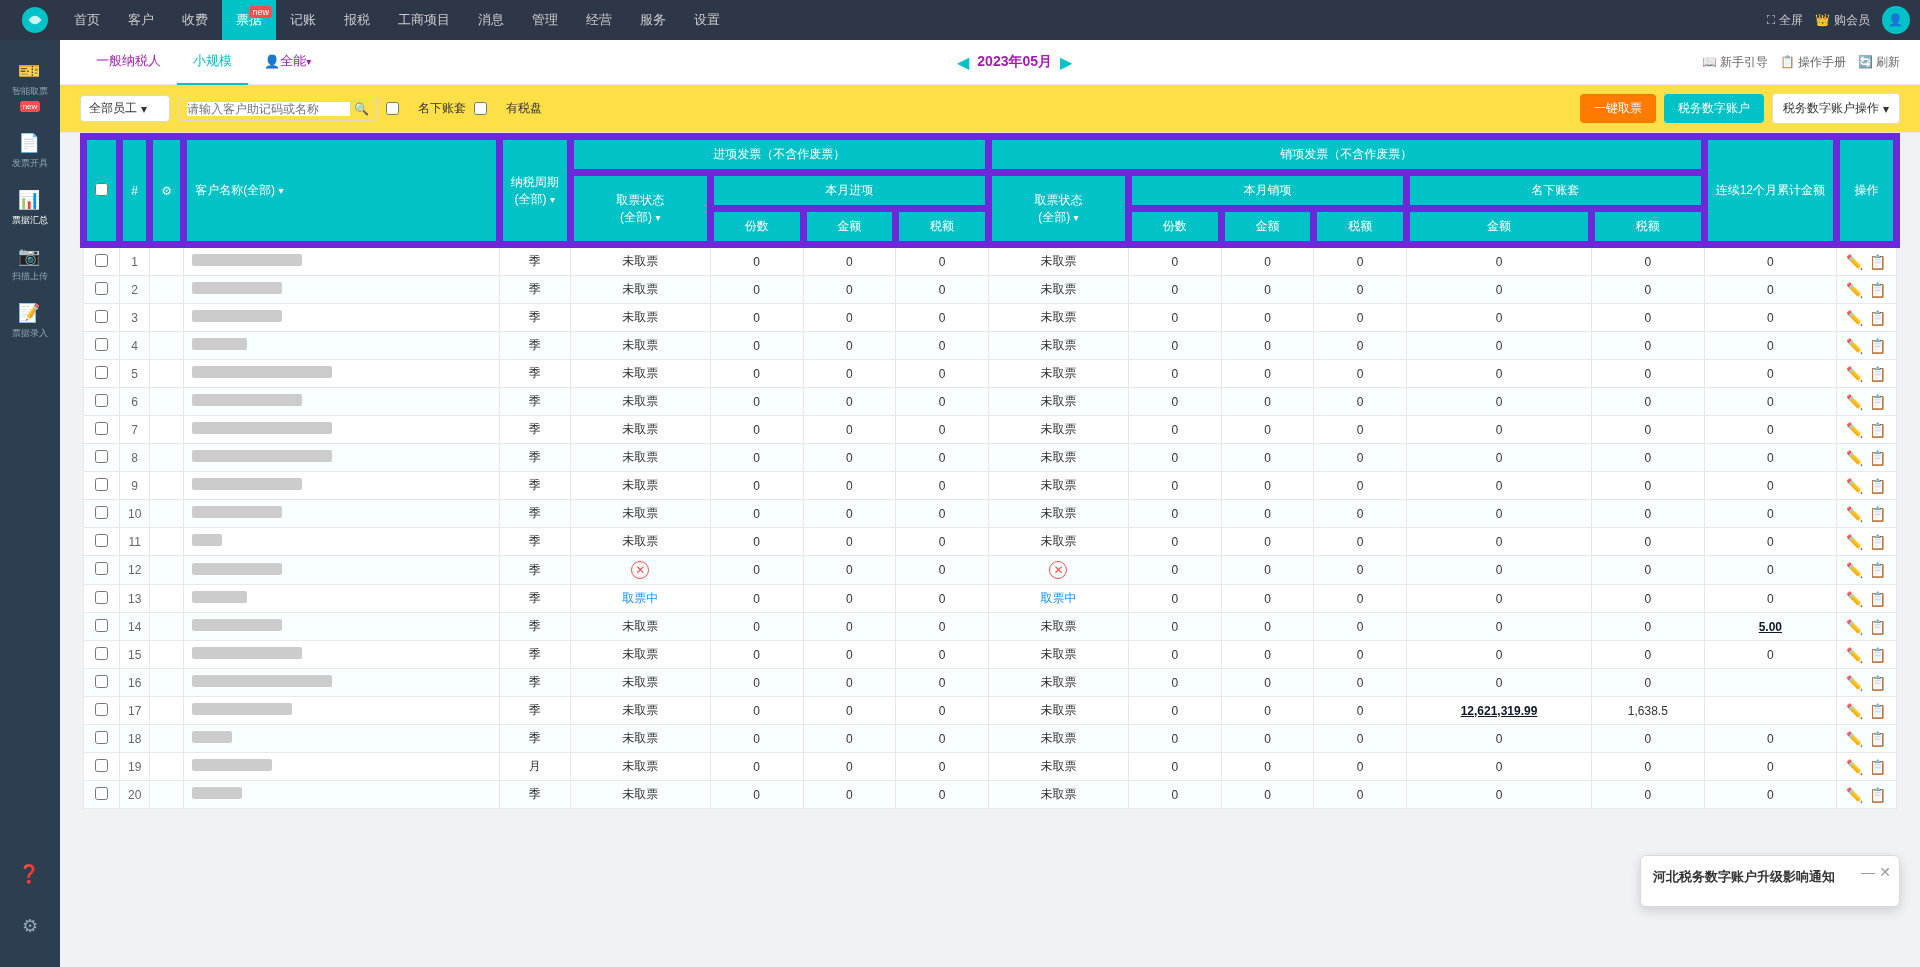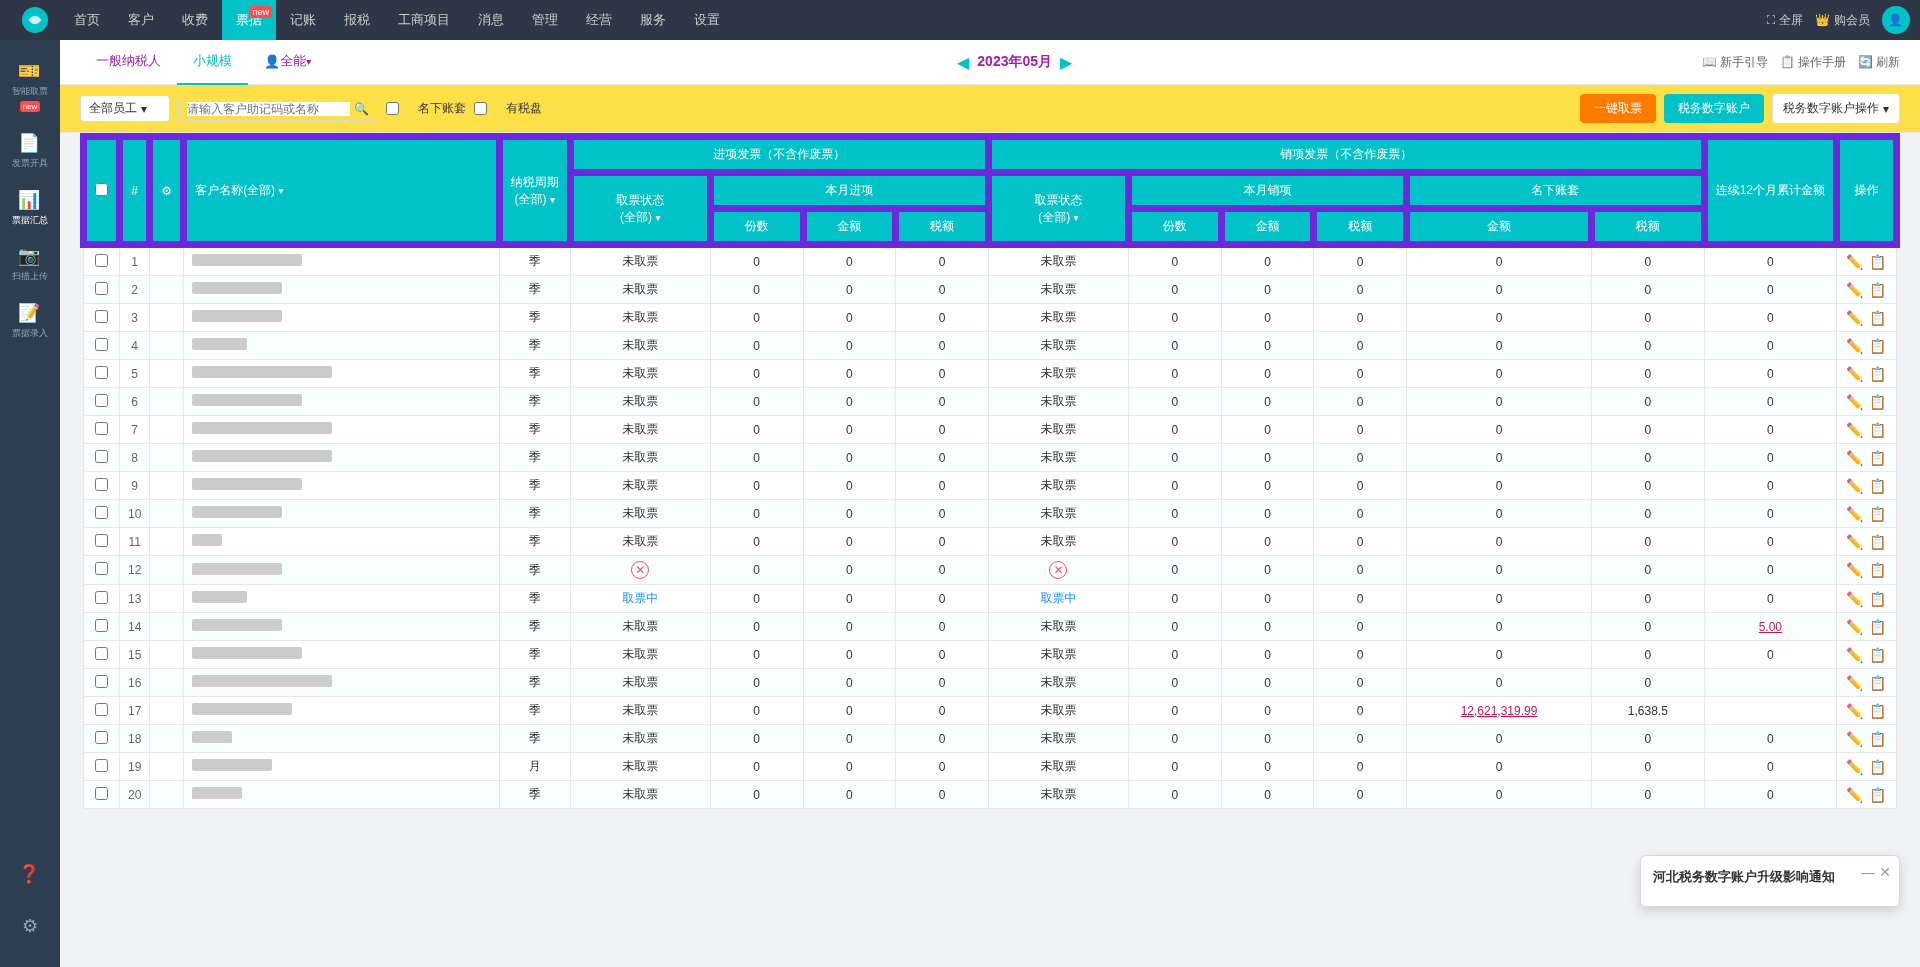--- a/index.html
+++ b/index.html
@@ -72,21 +72,21 @@
     
     .notification-popup { position: fixed; bottom: 60px; right: 20px; width: 260px; background: #fff; border: 1px solid #d9d9d9; border-radius: 6px; box-shadow: 0 4px 12px rgba(0,0,0,0.15); padding: 12px; font-size: 12px; color: #333; z-index: 100; }
     .notification-popup .title { font-weight: bold; margin-bottom: 8px; font-size: 13px; }
     .notification-popup .content { line-height: 1.6; color: #555; font-size: 11px; }
     .notification-popup .close-btn { position: absolute; top: 8px; right: 8px; cursor: pointer; color: #999; font-size: 14px; }
     .notification-popup .close-btn2 { position: absolute; top: 8px; right: 24px; cursor: pointer; color: #999; font-size: 14px; }
 
     .row-num { color: #666; }
 
     .circle-error { display: inline-flex; align-items: center; justify-content: center; width: 18px; height: 18px; border-radius: 50%; border: 1.5px solid #ff4d4f; color: #ff4d4f; font-size: 12px; }
-    .special-value { color: #be185d; text-decoration: underline; }
+    .special-value { color: #0f172a; text-decoration: underline; font-weight: bold; }
 
     .scroll-area { flex: 1; overflow-y: auto; overflow-x: auto; }
   </style>
 </head>
 <body>
 
 <div class="top-nav">
   <div class="logo">
     <svg viewBox="0 0 30 30" fill="none">
       <circle cx="15" cy="15" r="14" fill="#00c2c7"></circle>

